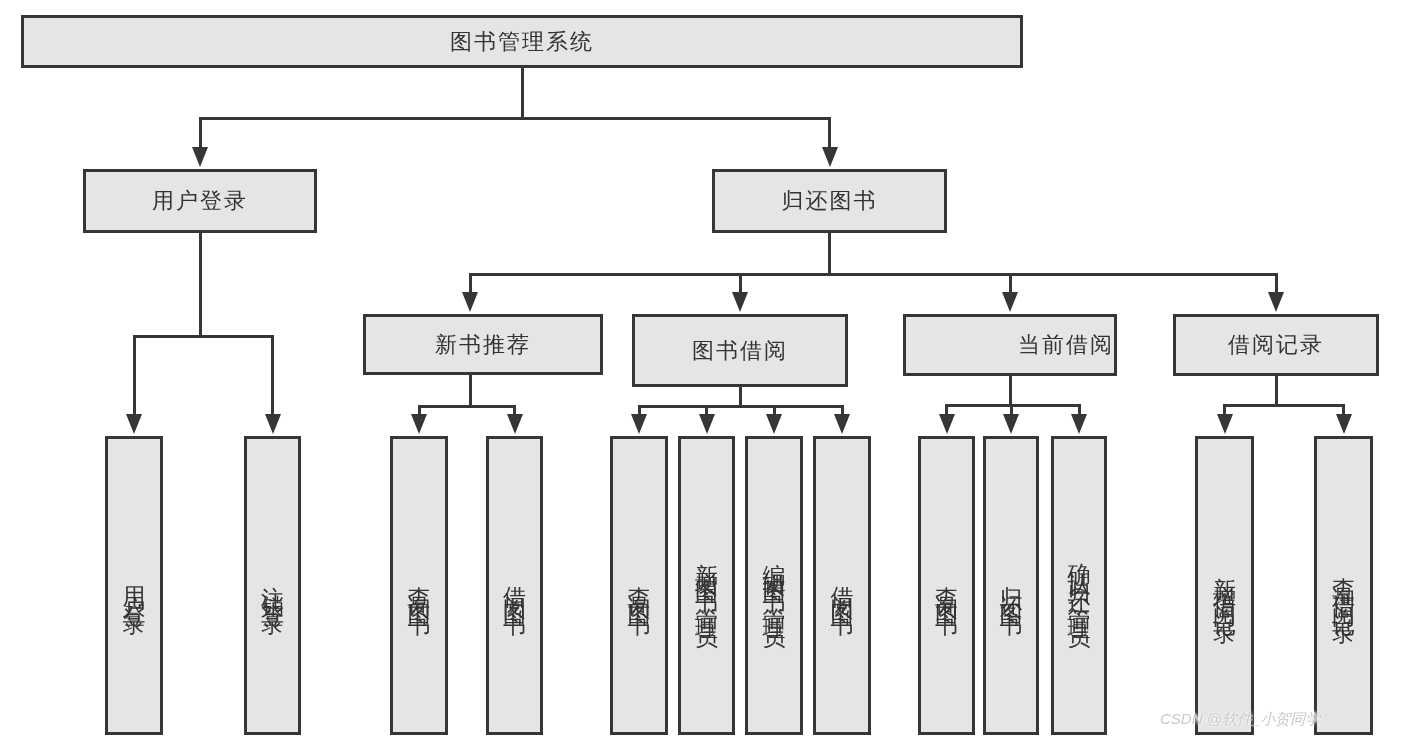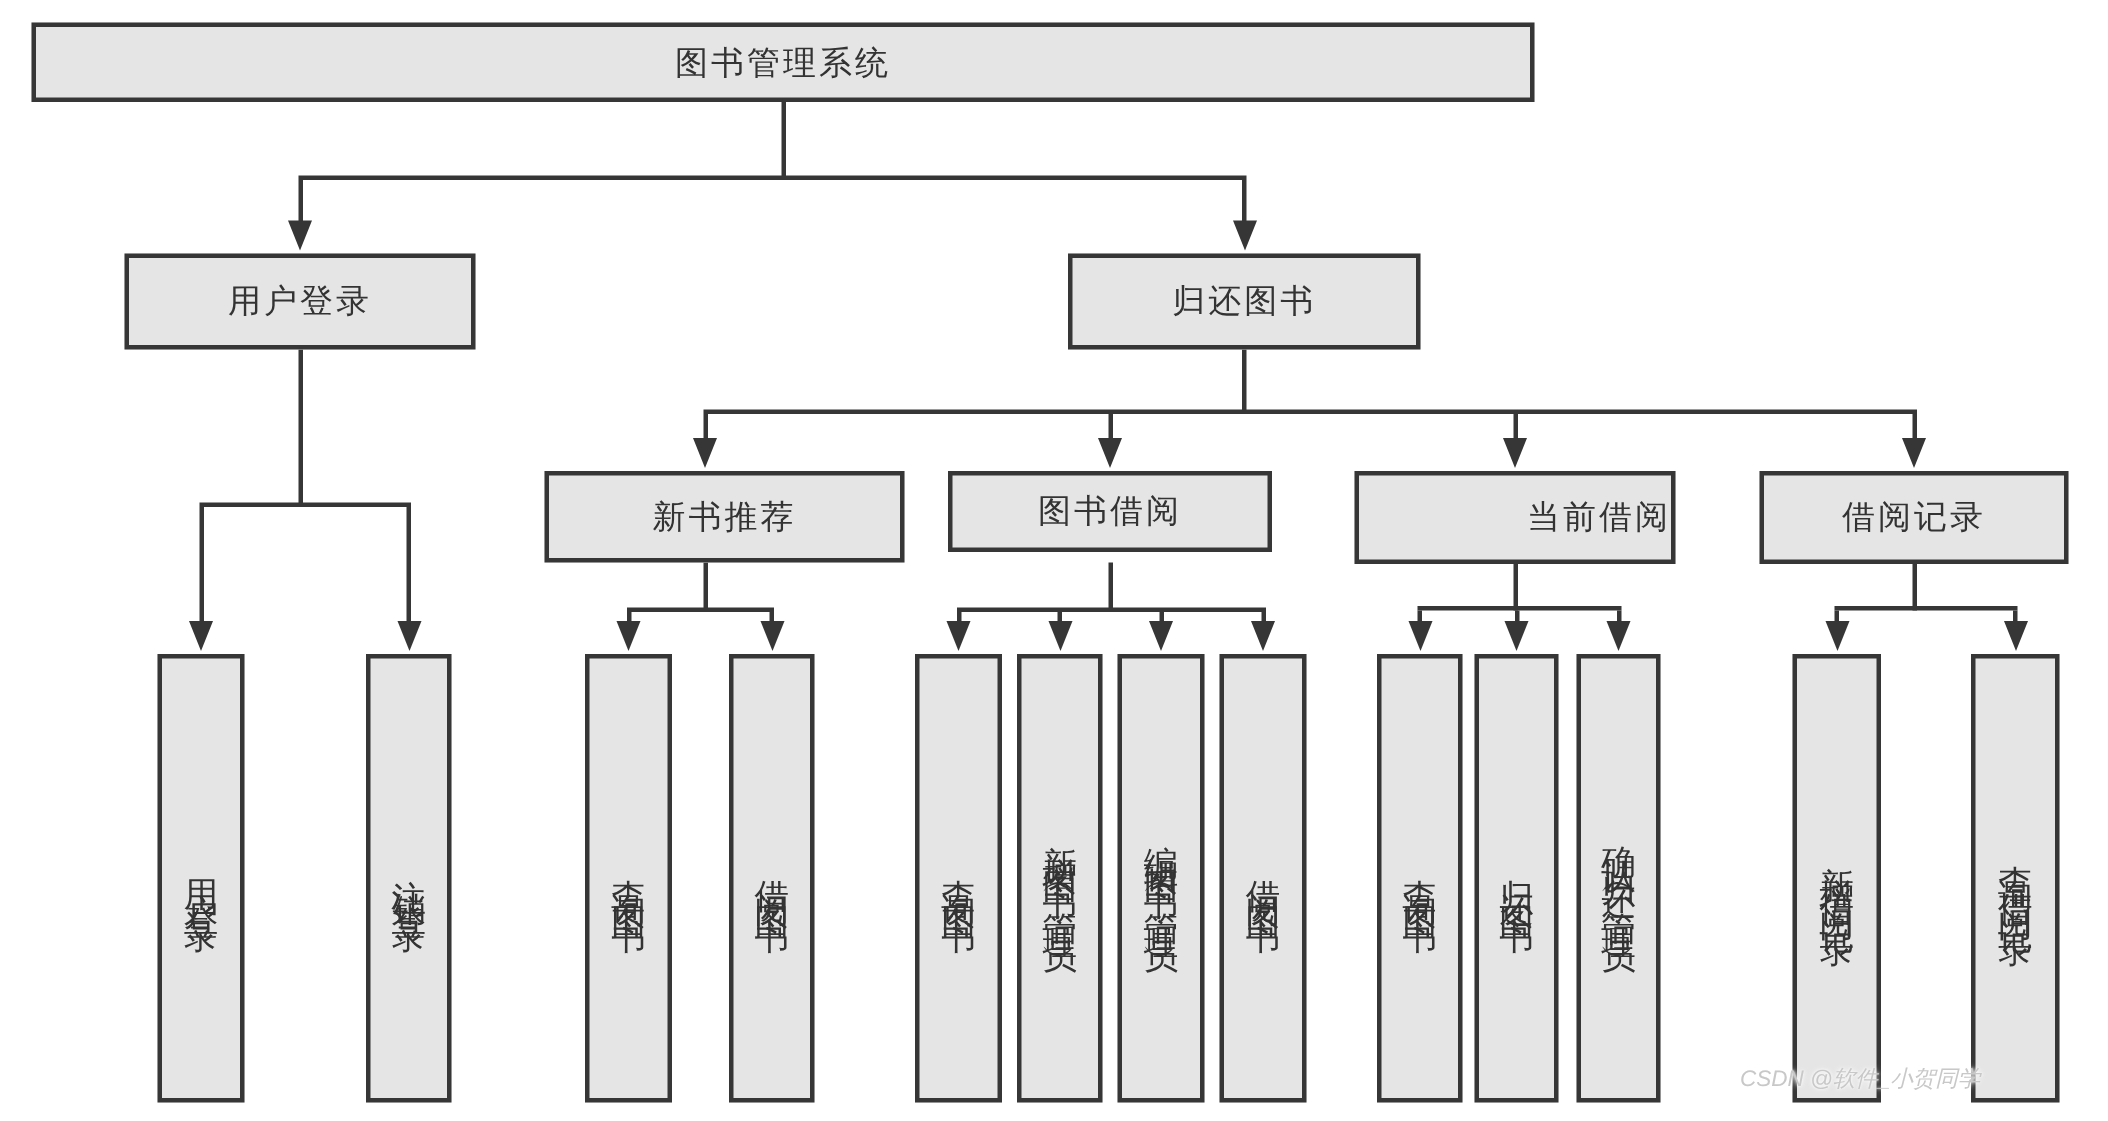--- a/index.html
+++ b/index.html
@@ -126,21 +126,21 @@
       </div>
       <div class="node" style="left: 83px; top: 169px; width: 234px; height: 64px;">
         <span class="label-h">用户登录</span>
       </div>
       <div class="node" style="left: 712px; top: 169px; width: 235px; height: 64px;">
         <span class="label-h">归还图书</span>
       </div>
       <div class="node" style="left: 363px; top: 314px; width: 240px; height: 61px;">
         <span class="label-h">新书推荐</span>
       </div>
-      <div class="node" style="left: 632px; top: 314px; width: 216px; height: 54px;">
+      <div class="node" style="left: 632px; top: 314px; width: 216px; height: 73px;">
         <span class="label-h">图书借阅</span>
       </div>
       <div class="node" style="left: 903px; top: 314px; width: 214px; height: 62px; justify-content: flex-end;">
         <span class="label-h">当前借阅</span>
       </div>
       <div class="node" style="left: 1173px; top: 314px; width: 206px; height: 62px;">
         <span class="label-h">借阅记录</span>
       </div>
       <div class="node" style="left: 105px; top: 436px; width: 58px; height: 299px;">
         <span class="label-v">用户登录</span>

